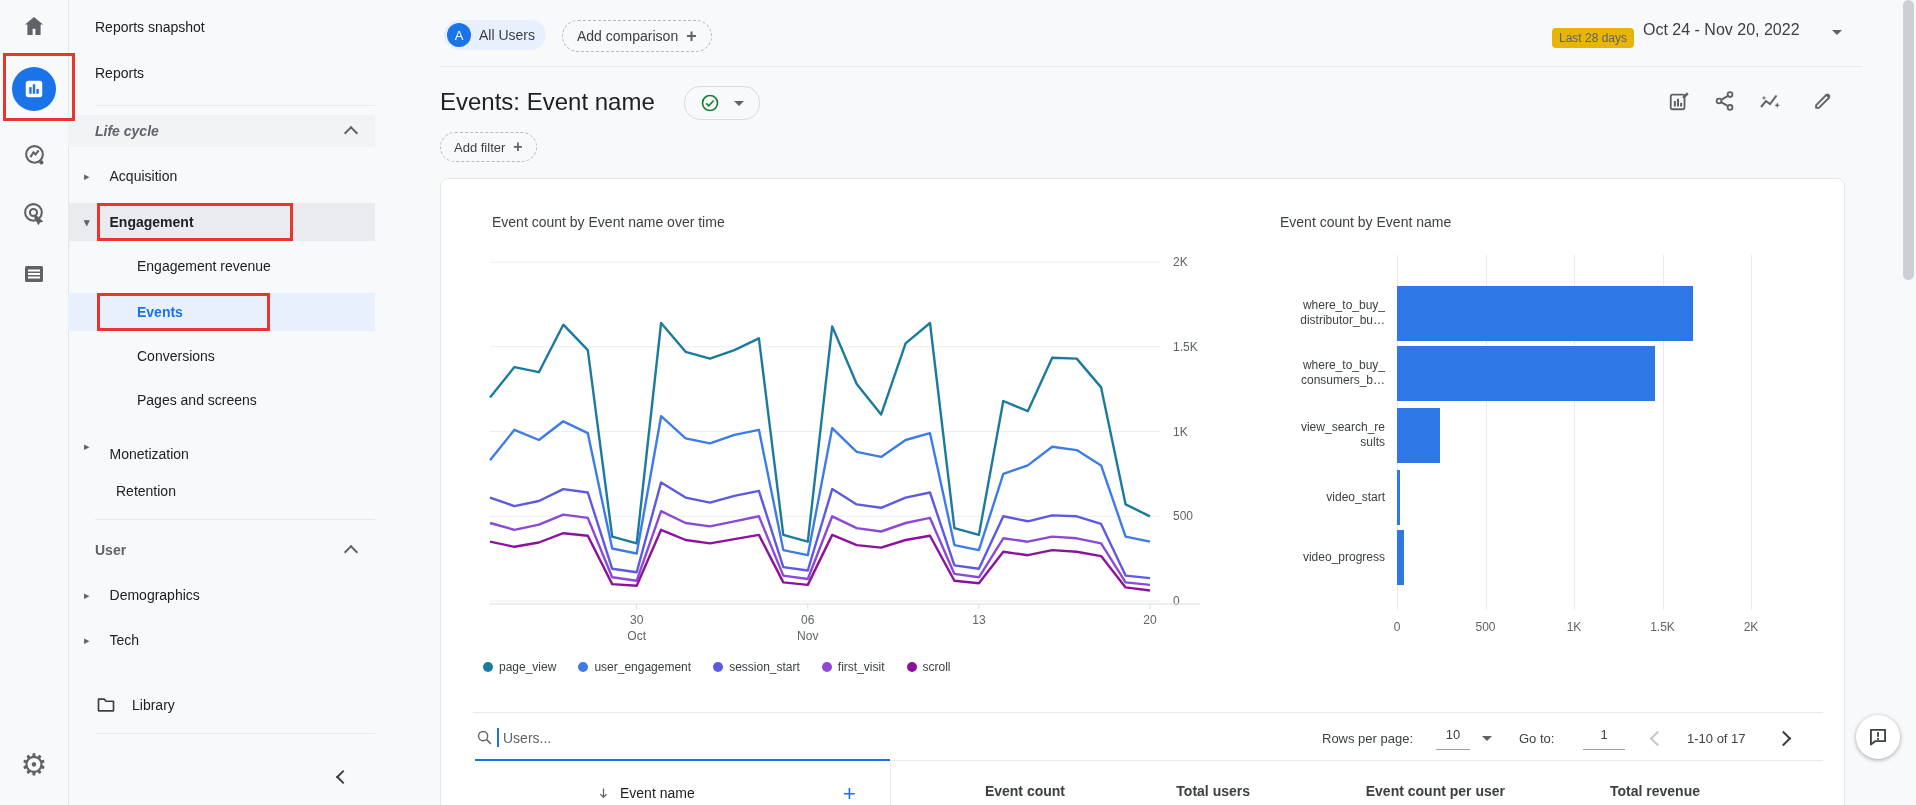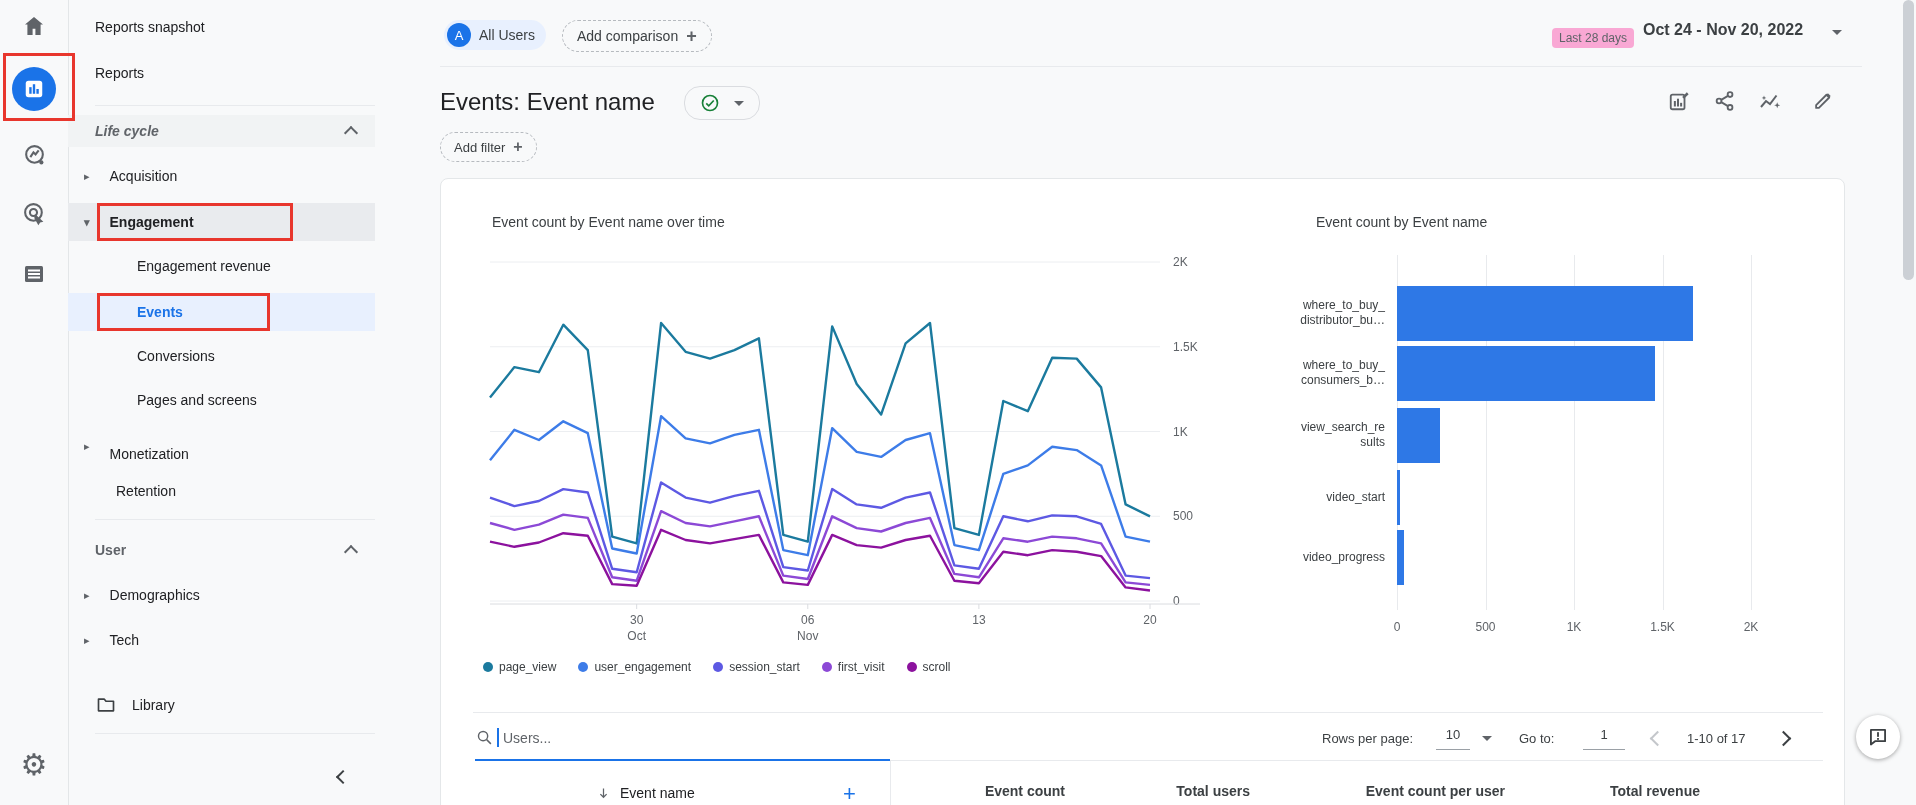--- a/index.html
+++ b/index.html
@@ -165,22 +165,22 @@
   <div class="red-box" style="left:97px;top:293px;width:167px;height:32px;"></div>
 
   <div class="chip" style="left:444px;top:20px;width:102px;background:#e8f0fe;">
     <span style="width:24px;height:24px;border-radius:50%;background:#1a73e8;color:#fff;display:flex;align-items:center;justify-content:center;font-size:13px;margin-left:3px;">A</span>
     <span style="margin-left:8px;">All Users</span>
   </div>
   <div class="chip dashed" style="left:562px;top:20px;padding:0 14px;">
     <span>Add comparison</span>
       <span class="plus">+</span>
   </div>
-  <div class="abs" style="left:1552px;top:28px;background:#f9a8d4;border-radius:4px;padding:3px 7px;font-size:12px;color:#5f6368;">Last 28 days</div>
-  <div class="abs" style="left:1643px;top:21px;font-size:16px;font-weight:bold;color:#3c4043;cursor:pointer;">
+  <div class="abs" style="left:1552px;top:28px;background:#eab308;border-radius:4px;padding:3px 7px;font-size:12px;color:#5f6368;">Last 28 days</div>
+  <div class="abs" style="left:1643px;top:21px;font-size:16px;font-weight:normal;color:#3c4043;cursor:pointer;">
     <span>Oct 24 - Nov 20, 2022</span>
   </div>
   <span class="tri-down abs" style="left:1832px;top:30px;"></span>
   <div class="divider-h" style="left:440px;top:66px;width:1422px;"></div>
 
   <div class="abs" style="left:440px;top:88px;font-size:24px;color:#202124;">Events: Event name</div>
   <div class="abs" style="left:684px;top:86px;width:74px;height:32px;border:1px solid #dadce0;border-radius:16px;display:flex;align-items:center;justify-content:space-evenly;cursor:pointer;">
     <svg width="20" height="20" viewBox="0 0 24 24">
         <circle cx="12" cy="12" r="9" fill="none" stroke="#188038" stroke-width="2"></circle>
         <path d="M7.5 12.5l3 3 6-6.5" stroke="#188038" stroke-width="2" fill="none"></path>
@@ -220,21 +220,21 @@
   </div>
 
   <div class="chip dashed" style="left:440px;top:132px;height:28px;padding:0 13px;font-size:13px;">
     <span>Add filter</span>
       <span class="plus" style="font-size:16px;">+</span>
   </div>
 
   <div id="card"></div>
 
   <div class="chart-title" style="left:492px;top:214px;">Event count by Event name over time</div>
-  <div class="chart-title" style="left:1280px;top:214px;margin-left:36px;">Event count by Event name</div>
+  <div class="chart-title" style="left:1280px;top:214px;">Event count by Event name</div>
 
   <svg id="line-svg" class="abs" style="left:460px;top:200px;" width="770" height="470" viewBox="0 0 770 470">
       <line x1="30" y1="401" x2="700" y2="401" stroke="#eceef1" stroke-width="1"></line>
       <text x="713" y="405" class="ax">0</text>
       <line x1="30" y1="316.25" x2="700" y2="316.25" stroke="#eceef1" stroke-width="1"></line>
       <text x="713" y="320.25" class="ax">500</text>
       <line x1="30" y1="231.5" x2="700" y2="231.5" stroke="#eceef1" stroke-width="1"></line>
       <text x="713" y="235.5" class="ax">1K</text>
       <line x1="30" y1="146.75" x2="700" y2="146.75" stroke="#eceef1" stroke-width="1"></line>
       <text x="713" y="150.75" class="ax">1.5K</text>

